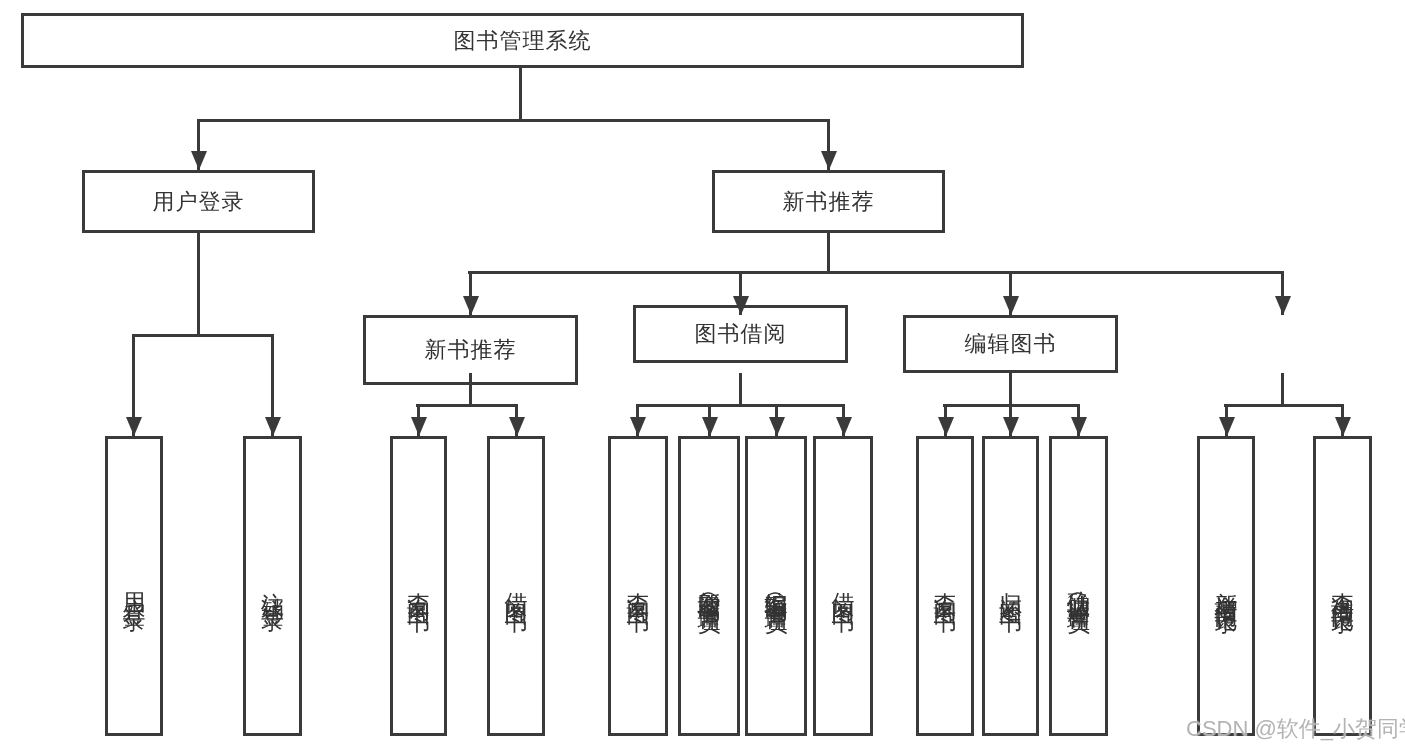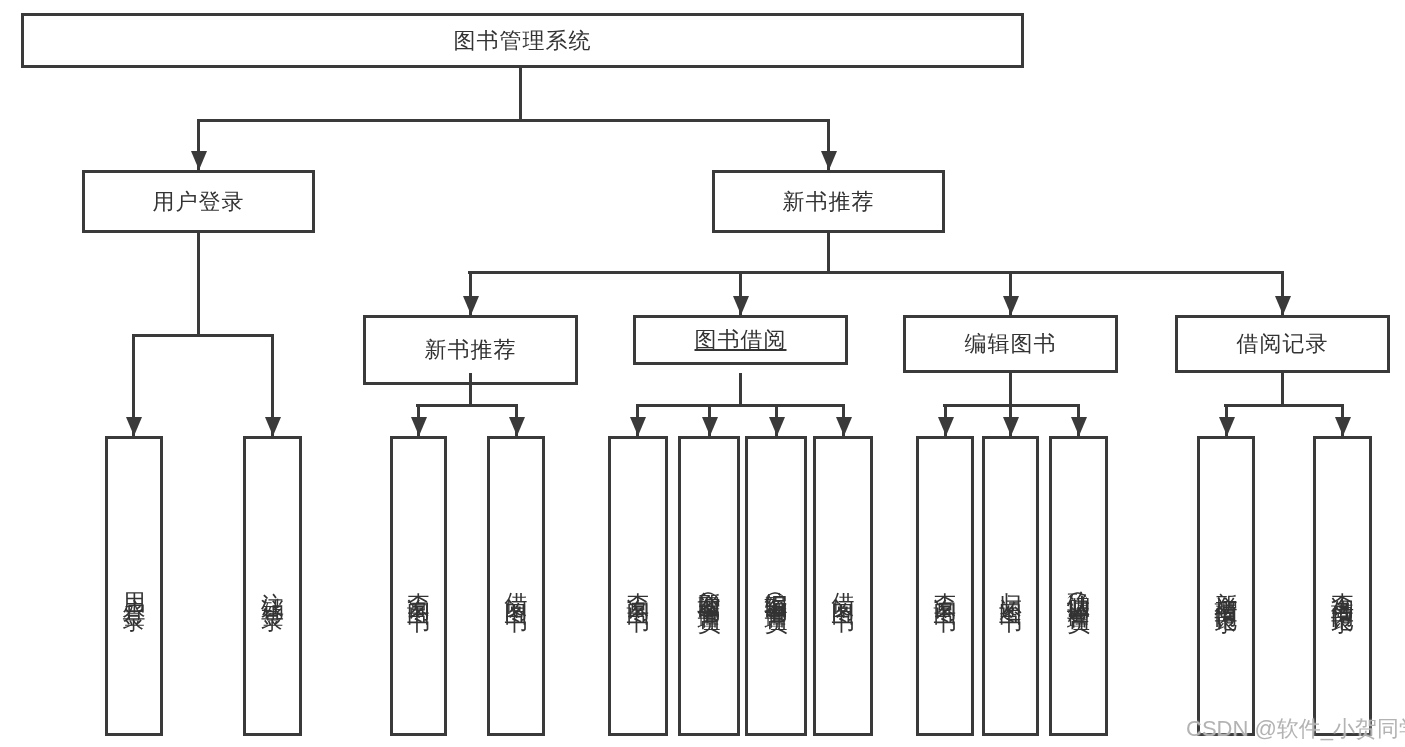--- a/index.html
+++ b/index.html
@@ -59,23 +59,22 @@
 <body>
 
 <div class="canvas">
 
   <div class="node h-node" style="left:21px; top:13px; width:1003px; height:55px;">图书管理系统</div>
 
   <div class="node h-node" style="left:82px; top:170px; width:233px; height:63px;">用户登录</div>
   <div class="node h-node" style="left:712px; top:170px; width:233px; height:63px;">新书推荐</div>
 
   <div class="node h-node" style="left:363px; top:315px; width:215px; height:70px;">新书推荐</div>
-  <div class="node h-node" style="left:633px; top:315px; width:215px; height:50px;text-decoration:underline;">图书借阅</div>
+  <div class="node h-node" style="left:633px; top:305px; width:215px; height:58px;">图书借阅</div>
   <div class="node h-node" style="left:903px; top:315px; width:215px; height:58px;">编辑图书</div>
-  <div class="node h-node" style="left:1175px; top:315px; width:215px; height:58px;">借阅记录</div>
 
   <div class="node v-node" style="left:105px; top:436px; width:58px; height:300px;">用户登录</div>
   <div class="node v-node" style="left:243px; top:436px; width:59px; height:300px;">注销登录</div>
 
   <div class="node v-node" style="left:390px; top:436px; width:57px; height:300px;">查询图书</div>
   <div class="node v-node" style="left:487px; top:436px; width:58px; height:300px;">借阅图书</div>
 
   <div class="node v-node" style="left:608px; top:436px; width:60px; height:300px;">查询图书</div>
   <div class="node v-node" style="left:678px; top:436px; width:62px; height:300px; letter-spacing:3px;">新增图书（管理员）</div>
   <div class="node v-node" style="left:745px; top:436px; width:62px; height:300px; letter-spacing:3px;">编辑图书（管理员）</div>

